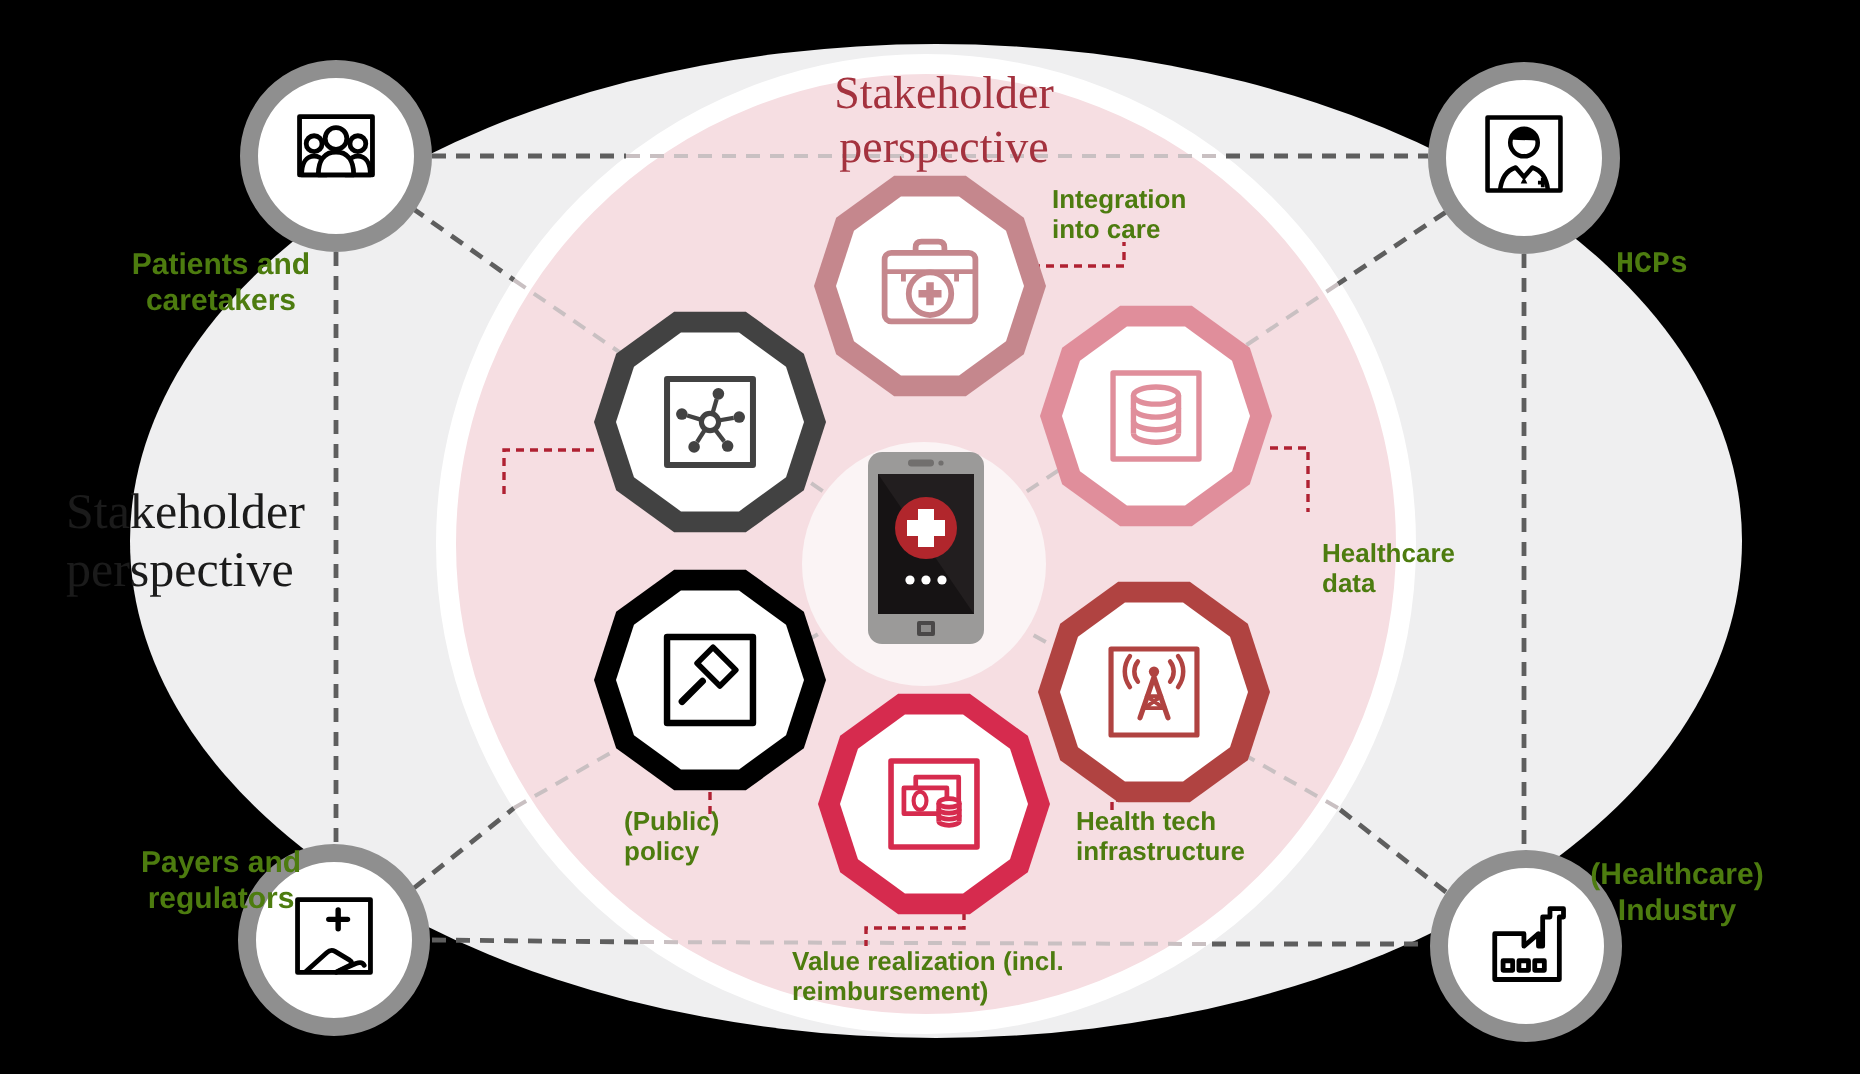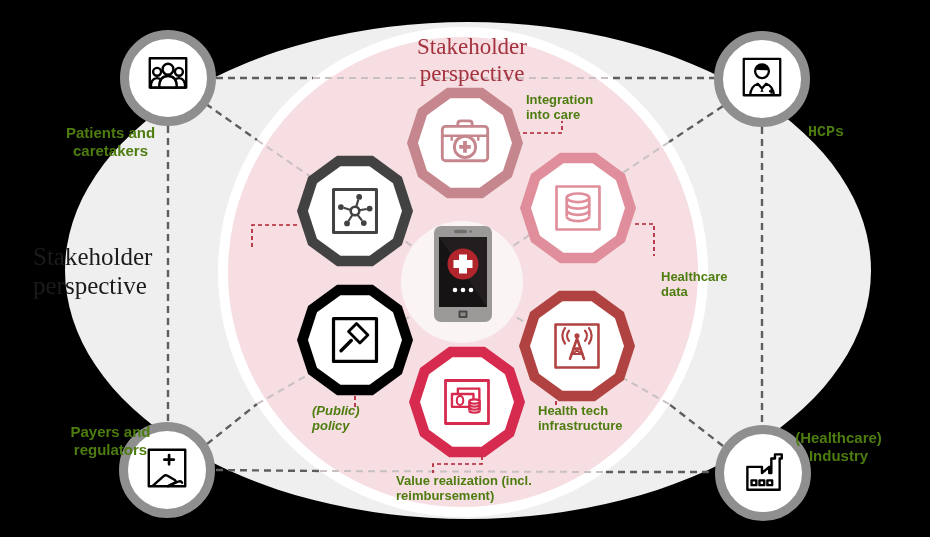--- a/index.html
+++ b/index.html
@@ -245,15 +245,15 @@
 
   <div class="label sh-label" style="left:58px;top:124px;width:105px;">Patients and caretakers</div>
   <div class="label sh-label" style="left:786px;top:124px;width:80px;font-family:Liberation Mono, monospace;">HCPs</div>
   <div class="label sh-label" style="left:58px;top:387px;width:105px;margin-top:36px;">Payers and regulators</div>
   <div class="label sh-label" style="left:786px;top:389px;width:105px;margin-top:40px;">(Healthcare) Industry</div>
 
   <div class="label fn-label" style="left:526px;top:92px;width:92px;">Integration into care</div>
   <div class="label fn-label" style="left:617px;top:269px;width:84px;margin-left:44px;">Healthcare data</div>
   <div class="label fn-label" style="left:538px;top:403px;width:104px;">Health tech infrastructure</div>
   <div class="label fn-label" style="left:396px;top:473px;width:160px;">Value realization (incl. reimbursement)</div>
-  <div class="label fn-label" style="left:312px;top:403px;width:62px;font-style:italic;">(Public) policy</div>
+  <div class="label fn-label" style="left:312px;top:403px;width:62px;">(Public) policy</div>
 
 </div>
 
 </body></html>

